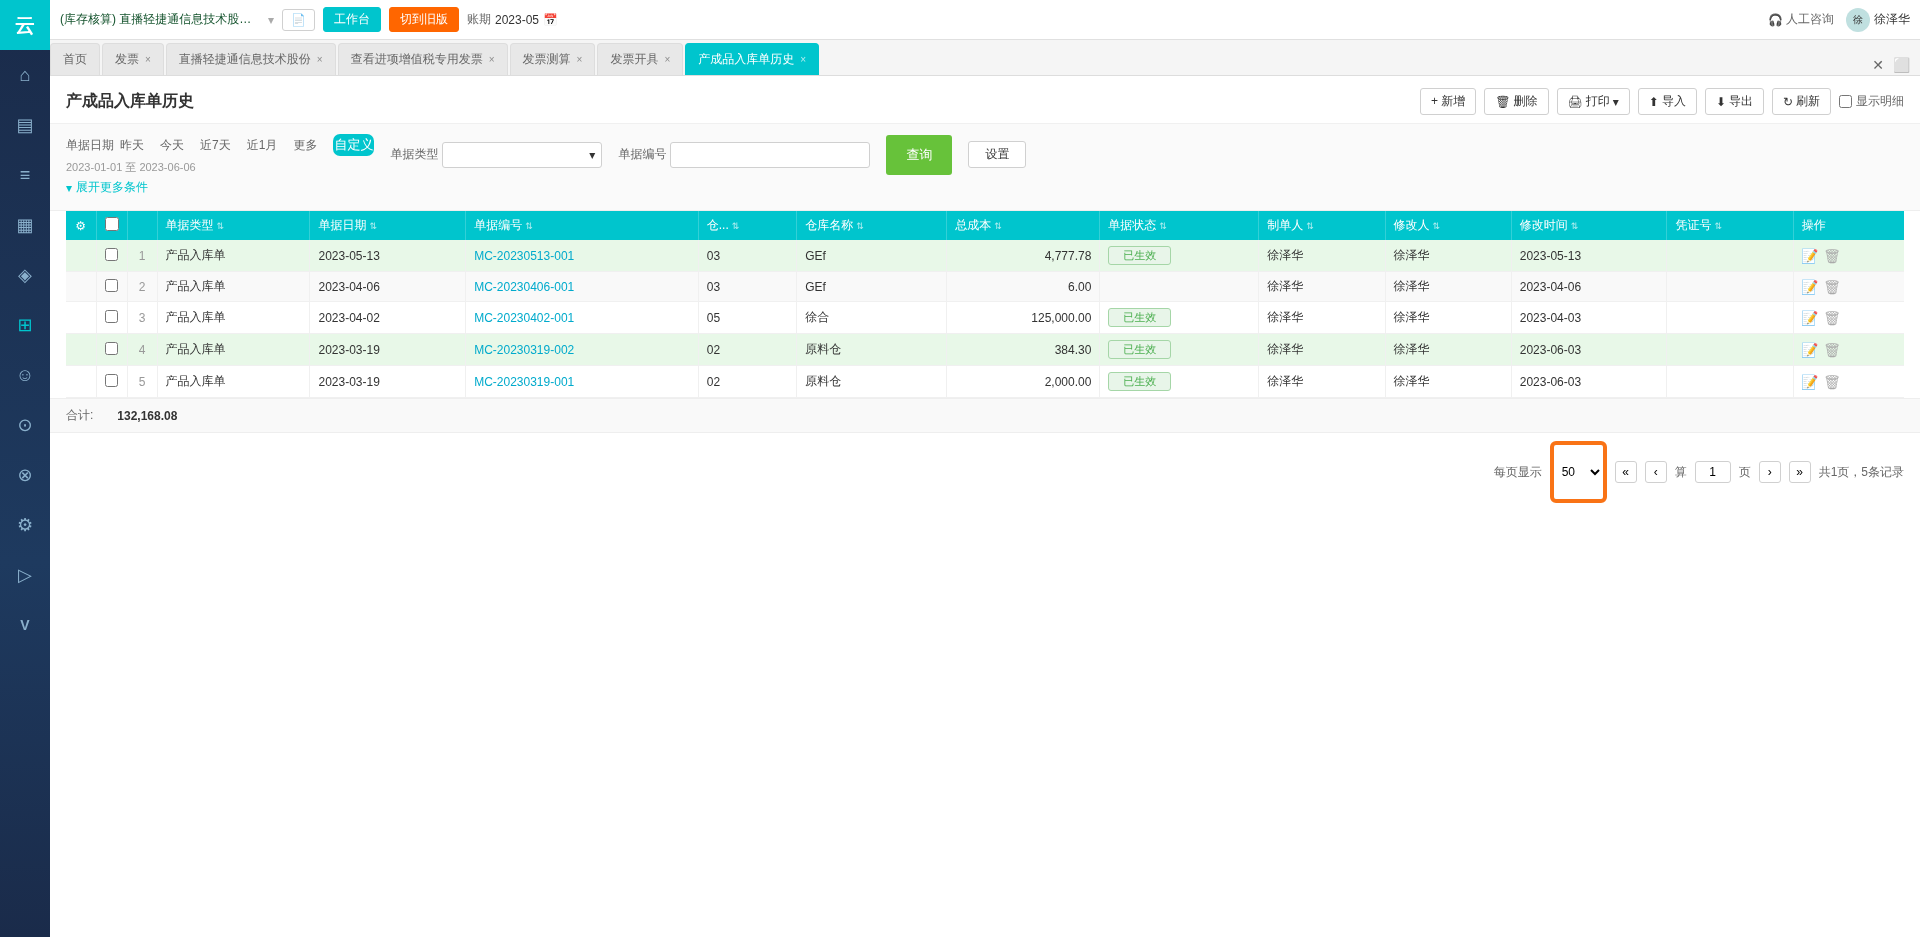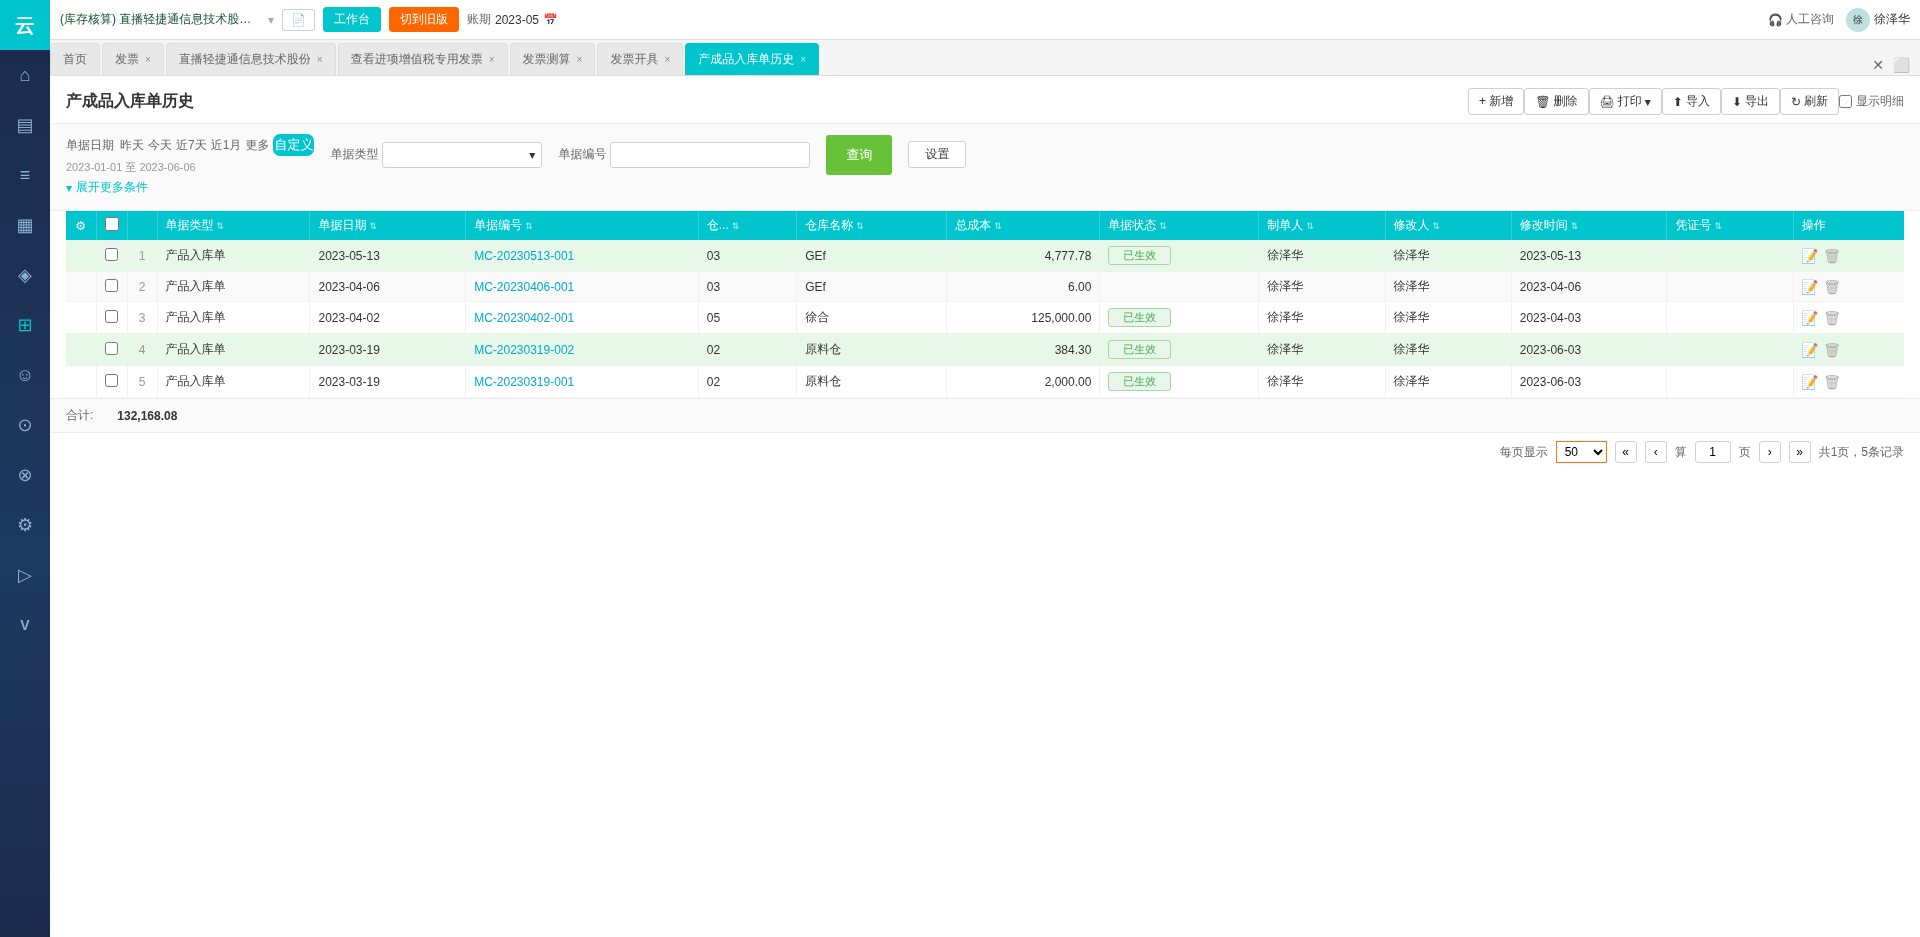--- a/index.html
+++ b/index.html
@@ -188,20 +188,21 @@
       border-bottom: 1px solid #f0f0f0;
     }
     .page-title {
       font-size: 16px;
       font-weight: bold;
       color: #333;
     }
     .toolbar-actions {
       display: flex;
       align-items: center;
+      gap: 8px;
     }
     .action-btn {
       display: flex;
       align-items: center;
       gap: 3px;
       padding: 4px 10px;
       border: 1px solid #d0d0d0;
       border-radius: 3px;
       background: #fff;
       cursor: pointer;
@@ -228,21 +229,21 @@
       gap: 16px;
       flex-wrap: wrap;
     }
     .filter-label {
       color: #666;
       font-size: 12px;
       white-space: nowrap;
     }
     .filter-date-links {
       display: flex;
-      gap: 4px;
+      gap: 16px;
       align-items: center;
     }
     .filter-date-links a {
       color: #666;
       text-decoration: none;
       font-size: 12px;
       cursor: pointer;
     }
     .filter-custom-btn {
       background: #00c5cd;
@@ -418,23 +419,23 @@
       display: flex;
       align-items: center;
       justify-content: flex-end;
       padding: 8px 16px;
       gap: 8px;
       font-size: 12px;
       color: #666;
       border-top: 1px solid #eee;
     }
     .page-size-select {
-      border: 1px solid #f97316;
-      border-radius: 0;
-      padding: 2px 4px;
+      border: 4px solid #f97316;
+      border-radius: 6px;
+      padding: 19px 4px;
       font-size: 12px;
       background: #fff;
     }
     .page-btn {
       width: 22px;
       height: 22px;
       border: 1px solid #d0d0d0;
       border-radius: 3px;
       background: #fff;
       cursor: pointer;

